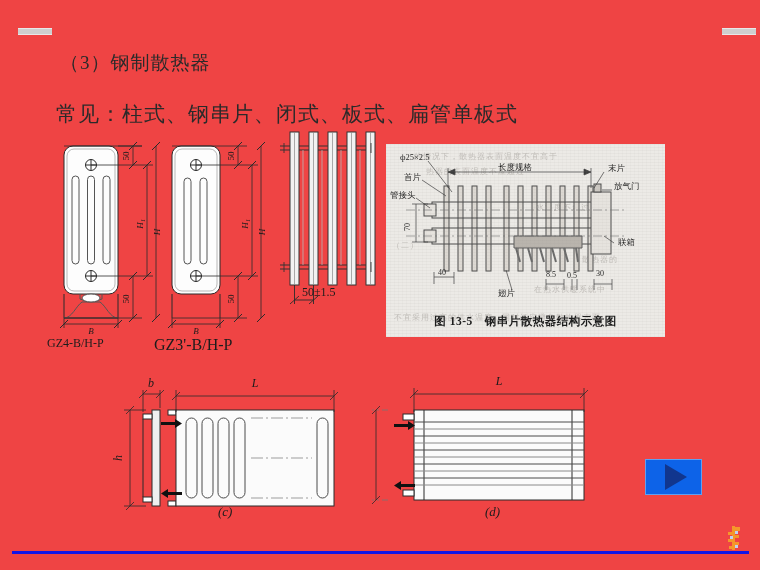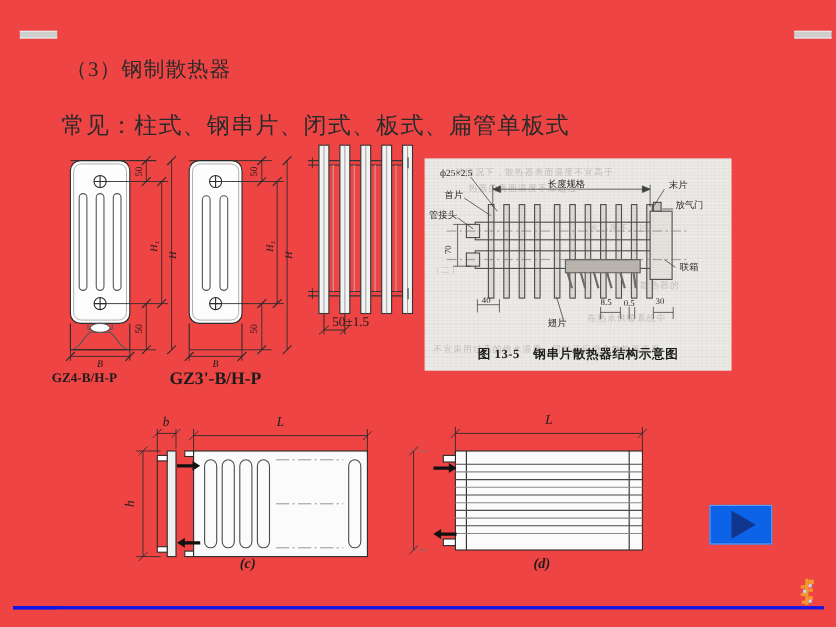--- a/index.html
+++ b/index.html
@@ -52,21 +52,20 @@
   }
 
   
   .fig { position: absolute; }
   .cap {
     position: absolute;
     font-size: 11px;
     color: #1c1c1c;
     white-space: nowrap;
     font-family: "Liberation Serif", serif;
-    font-weight: bold;
   }
 
   
   .scan {
     position: absolute;
     left: 386px;
     top: 132px;
     width: 279px;
     height: 193px;
     background: #eceae6;

